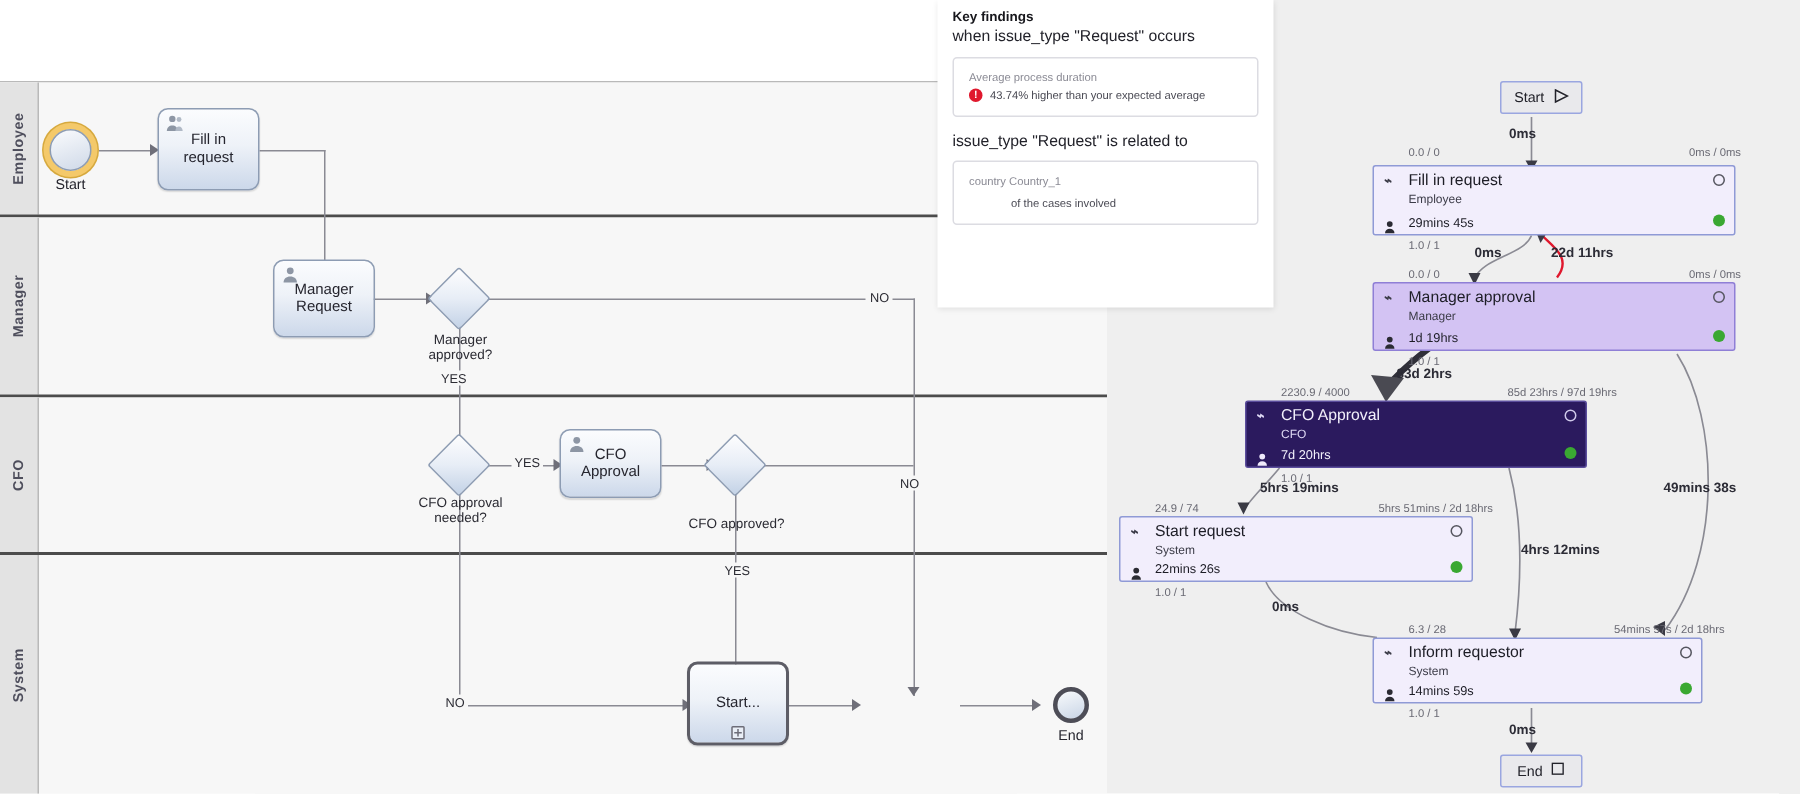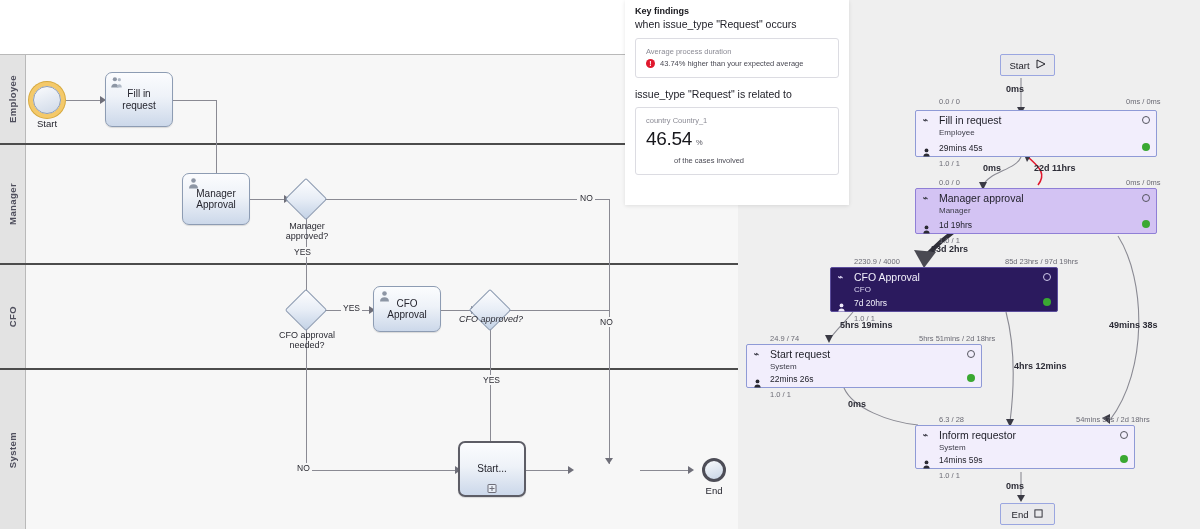--- a/index.html
+++ b/index.html
@@ -283,21 +283,21 @@
       </div>
 
       <div class="task" style="left:182px;top:118px;width:68px;height:52px;flex-direction:column;">
         <span class="task-ic">
           <svg width="13" height="13" viewBox="0 0 16 16">
               <circle cx="8" cy="4.4" r="2.8" fill="#6b7688"></circle>
               <path d="M2.5 14c0-3.2 2.3-5 5.5-5s5.5 1.8 5.5 5z" fill="#6b7688"></path>
             </svg>
         </span>
         <span>Manager</span>
-        <span>Approval</span>
+        <span>Request</span>
       </div>
 
       <div class="task" style="left:373px;top:231px;width:68px;height:46px;">
         <span class="task-ic">
           <svg width="13" height="13" viewBox="0 0 16 16">
               <circle cx="8" cy="4.4" r="2.8" fill="#6b7688"></circle>
               <path d="M2.5 14c0-3.2 2.3-5 5.5-5s5.5 1.8 5.5 5z" fill="#6b7688"></path>
             </svg>
         </span>
         <span>CFO Approval</span>
@@ -315,21 +315,21 @@
         <span>approved?</span>
       </div>
 
       <div class="gw" style="left:291px;top:240px;"></div>
       <div class="gw-lbl" style="left:259px;top:275px;width:96px;">
         <span>CFO approval</span><br>
         <span>needed?</span>
       </div>
 
       <div class="gw" style="left:475px;top:240px;"></div>
-      <div class="gw-lbl" style="left:448px;top:259px;width:86px;font-style:italic;">
+      <div class="gw-lbl" style="left:448px;top:289px;width:86px;">
         <span>CFO approved?</span>
       </div>
 
     </div>
   </div>
 
   <div id="findings">
     <div class="kf-title">Key findings</div>
     <div class="kf-sub">when issue_type "Request" occurs</div>
 
@@ -338,24 +338,20 @@
       <div class="kf-warn">
         <span class="kf-dot"></span>
         <span class="kf-warn-txt">43.74% higher than your expected average</span>
       </div>
     </div>
 
     <div class="kf-rel">issue_type "Request" is related to</div>
 
     <div class="kf-card">
       <div class="cap">country Country_1</div>
-      <div class="kf-big">
-        <span class="kf-num">46.54</span>
-        <span class="kf-unit">%</span>
-      </div>
       <div class="kf-warn-txt" style="margin-top:6px;padding-left:28px;">of the cases involved</div>
     </div>
   </div>
 
   <div id="map-panel">
 
     <svg id="map-svg" viewBox="0 0 462 529">
 
       <path d="M283,78 L283,108" stroke="#8a8a93" stroke-width="1.1" fill="none"></path>
       <polygon points="279,107 287,107 283,114" fill="#3a3a44"></polygon>

